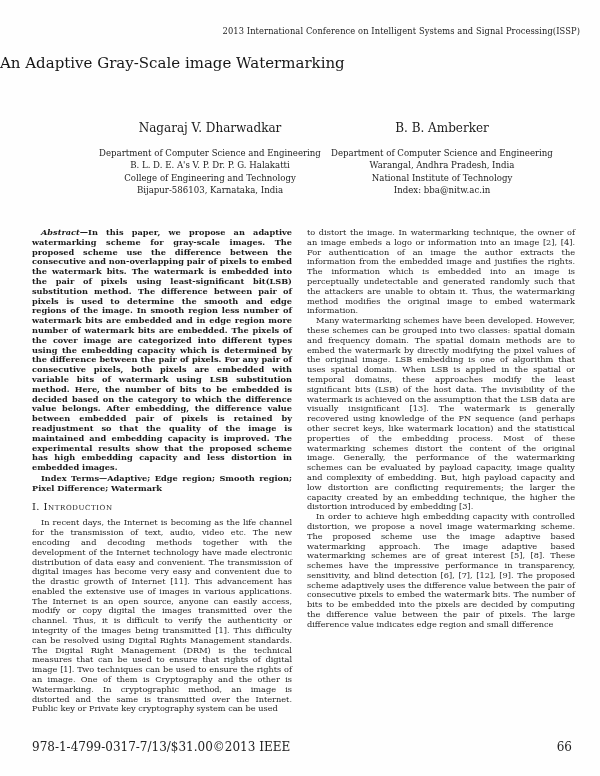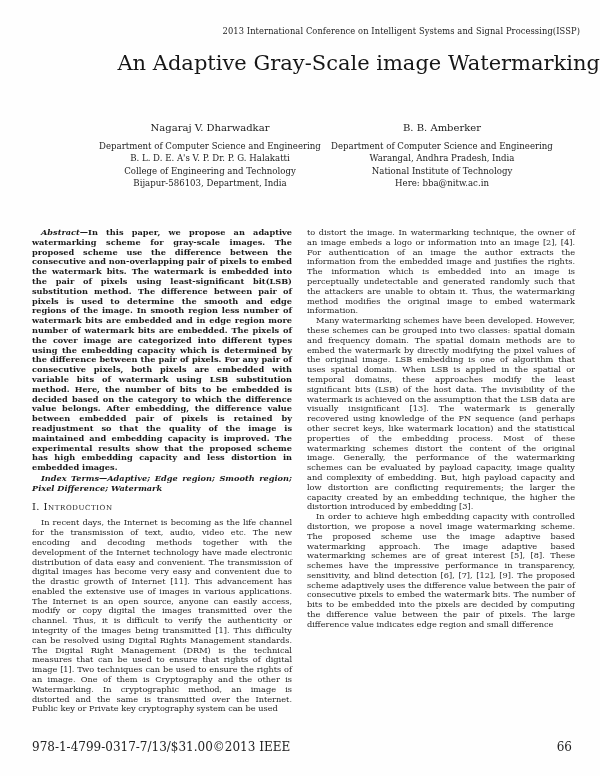--- a/index.html
+++ b/index.html
@@ -11,43 +11,43 @@
     font-family:"DejaVu Serif","Liberation Serif",serif;
     color:#1e1e1e;
     overflow:hidden;
   }
   .running-header{
     position:absolute;top:26px;right:20px;
     font-size:8.3px;letter-spacing:.1px;color:#222;
   }
   .title{
     position:absolute;top:50px;left:0;right:0;
-    margin:0;text-align:right;
-    font-size:21px;font-weight:400;line-height:26px;
+    margin:0;text-align:left;
+    font-size:15px;font-weight:400;line-height:26px;
     color:#161616;
   }
   .title .title-line{display:block;}
   .author-block{
     position:absolute;top:122px;width:300px;
     text-align:center;font-size:8.6px;line-height:12.6px;color:#222;
   }
   .author-block.first{left:60px;}
   .author-block.second{left:292px;}
-  .author-name{font-size:10px;margin-bottom:5px;color:#1a1a1a;}
+  .author-name{font-size:12px;margin-bottom:12px;color:#1a1a1a;}
   .body-columns{
     position:absolute;top:228px;left:32px;width:543px;
     display:flex;gap:15px;
   }
   .col{font-size:8.2px;line-height:9.8px;text-align:justify;}
   .col-left{width:260px;}
   .col-right{width:268px;}
   .col p{margin:0;}
   .abstract{font-weight:bold;text-indent:9px;color:#1b1b1b;}
   .abstract .lead{font-style:italic;}
-  .index-terms{font-weight:bold;font-style:italic;text-indent:9px;margin-top:1px !important;color:#1b1b1b;}
+  .index-terms{font-weight:bold;text-indent:9px;margin-top:1px !important;color:#1b1b1b;}
   .section-heading{
     margin:8px 0 7px 0;text-align:left;font-weight:400;
     font-size:10px;letter-spacing:.4px;color:#1b1b1b;
   }
   .section-heading .sc{font-variant:small-caps;letter-spacing:.6px;}
   .body-para{color:#1e1e1e;}
   .body-para.indent{text-indent:9px;}
   .footer{
     position:absolute;top:740px;left:32px;right:28px;
     display:flex;justify-content:space-between;
@@ -63,29 +63,29 @@
 
   <h1 class="title">
     <span class="title-line">An Adaptive Gray-Scale image Watermarking</span>
   </h1>
 
   <div class="author-block first">
     <div class="author-name">Nagaraj V. Dharwadkar</div>
     <div class="author-line">Department of Computer Science and Engineering</div>
     <div class="author-line">B. L. D. E. A's V. P. Dr. P. G. Halakatti</div>
     <div class="author-line">College of Engineering and Technology</div>
-    <div class="author-line">Bijapur-586103, Department, India</div>
+    <div class="author-line">Bijapur-586103, Karnataka, India</div>
   </div>
 
   <div class="author-block second">
     <div class="author-name">B. B. Amberker</div>
     <div class="author-line">Department of Computer Science and Engineering</div>
     <div class="author-line">Warangal, Andhra Pradesh, India</div>
     <div class="author-line">National Institute of Technology</div>
-    <div class="author-line">Here: bba@nitw.ac.in</div>
+    <div class="author-line">Index: bba@nitw.ac.in</div>
   </div>
 
   <div class="body-columns">
 
     <div class="col col-left">
       <p class="abstract"><span class="lead">Abstract—</span><span>In this paper, we propose an adaptive watermarking scheme for gray-scale images. The proposed scheme use the difference between the consecutive and non-overlapping pair of pixels to embed the watermark bits. The watermark is embedded into the pair of pixels using least-significant bit(LSB) substitution method. The difference between pair of pixels is used to determine the smooth and edge regions of the image. In smooth region less number of watermark bits are embedded and in edge region more number of watermark bits are embedded. The pixels of the cover image are categorized into different types using the embedding capacity which is determined by the difference between the pair of pixels. For any pair of consecutive pixels, both pixels are embedded with variable bits of watermark using LSB substitution method. Here, the number of bits to be embedded is decided based on the category to which the difference value belongs. After embedding, the difference value between embedded pair of pixels is retained by readjustment so that the quality of the image is maintained and embedding capacity is improved. The experimental results show that the proposed scheme has high embedding capacity and less distortion in embedded images.</span></p>
       <p class="index-terms"><span class="lead">Index Terms—</span><span>Adaptive; Edge region; Smooth region; Pixel Difference; Watermark</span></p>
       <h2 class="section-heading"><span>I.</span> <span class="sc">Introduction</span></h2>
       <p class="body-para indent">In recent days, the Internet is becoming as the life channel for the transmission of text, audio, video etc. The new encoding and decoding methods together with the development of the Internet technology have made electronic distribution of data easy and convenient. The transmission of digital images has become very easy and convenient due to the drastic growth of Internet [11]. This advancement has enabled the extensive use of images in various applications. The Internet is an open source, anyone can easily access, modify or copy digital the images transmitted over the channel. Thus, it is difficult to verify the authenticity or integrity of the images being transmitted [1]. This difficulty can be resolved using Digital Rights Management standards. The Digital Right Management (DRM) is the technical measures that can be used to ensure that rights of digital image [1]. Two techniques can be used to ensure the rights of an image. One of them is Cryptography and the other is Watermarking. In cryptographic method, an image is distorted and the same is transmitted over the Internet. Public key or Private key cryptography system can be used</p>
     </div>

